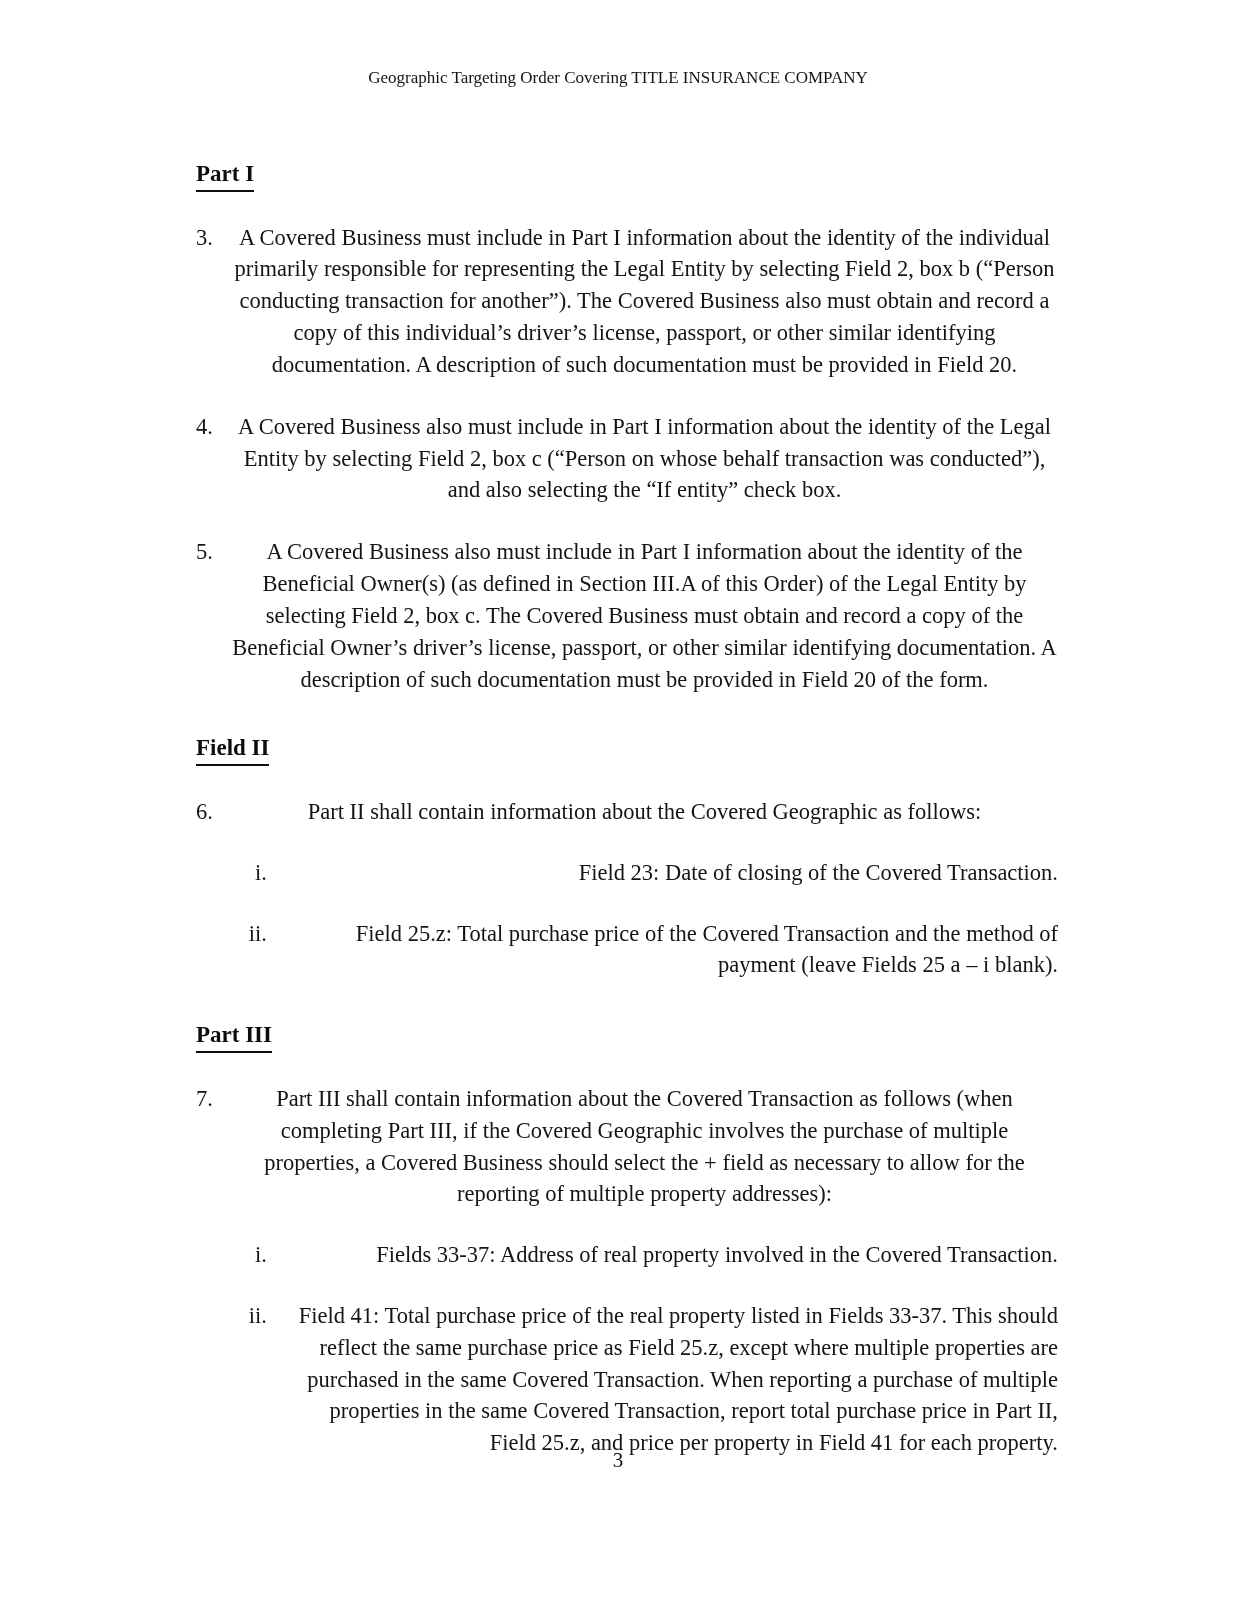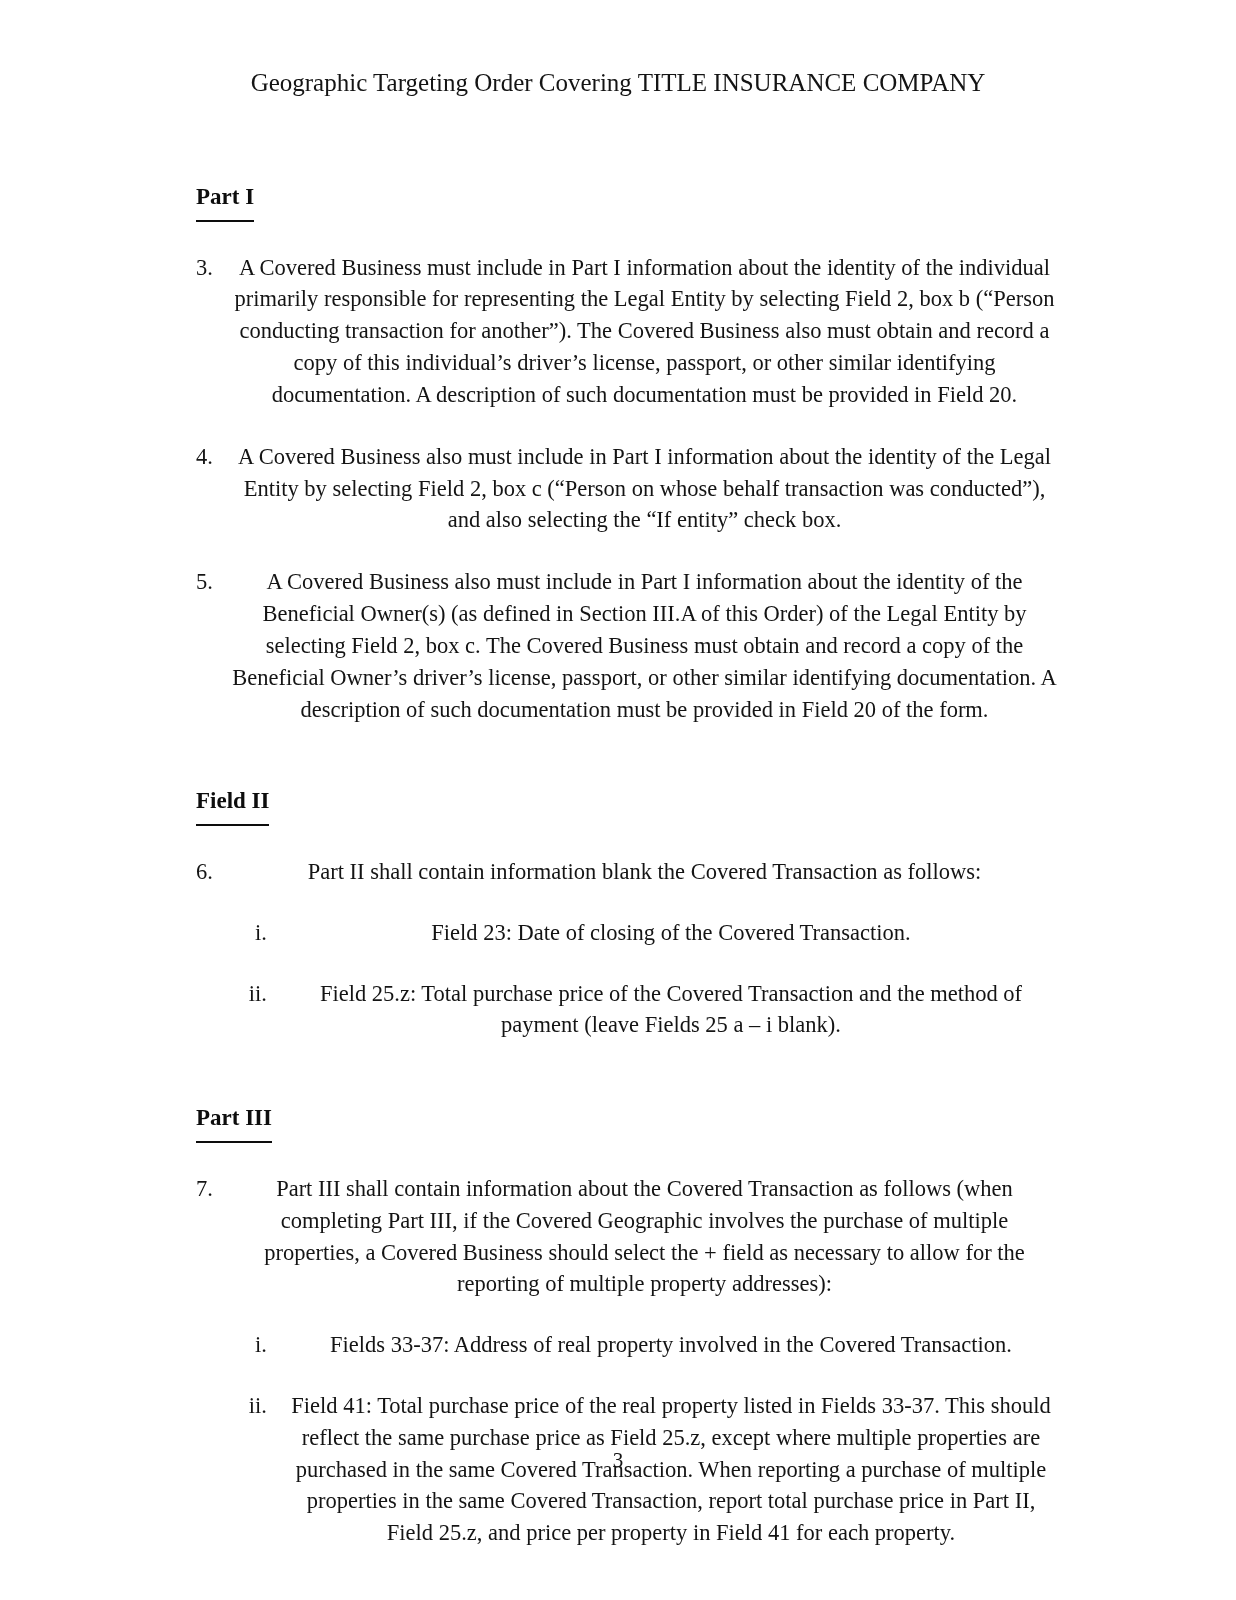--- a/index.html
+++ b/index.html
@@ -25,21 +25,21 @@
   .doc-header {
     position: absolute;
     top: 68px;
     left: 0;
     width: 1236px;
     text-align: center;
     line-height: 1.22;
   }
   .doc-header .hdr-line {
     display: block;
-    font-size: 25px;
+    font-size: 17px;
     letter-spacing: 0.0px;
     color: #141414;
   }
 
   
   .body-block {
     position: absolute;
     top: 160px;
     left: 196px;
     width: 862px;
@@ -50,22 +50,21 @@
     font-size: 23px;
     font-weight: bold;
     color: #0d0d0d;
     margin: 0;
     padding: 0;
     line-height: 1.2;
   }
   .part-heading .ph-text {
     display: inline-block;
     border-bottom: 2.2px solid #0d0d0d;
-    padding-bottom: 9px;
-    margin-top: 23px;
+    padding-bottom: 2px;
   }
   .heading-gap-1 { margin-top: 0px; }
   .heading-gap-2 { margin-top: 39px; }
   .heading-gap-3 { margin-top: 40px; }
 
   
   .num-item {
     position: relative;
     display: flex;
     margin-top: 30px;
@@ -97,21 +96,21 @@
   .roman-marker {
     flex: 0 0 auto;
     width: 44px;
     text-align: right;
     padding-right: 17px;
     box-sizing: border-box;
     font-size: 22.5px;
   }
   .roman-text {
     flex: 1 1 auto;
-    text-align: center;
+    text-align: right;
   }
 
   
   .page-number {
     position: absolute;
     top: 1448px;
     left: 0;
     width: 1236px;
     text-align: center;
     font-size: 21px;
@@ -147,21 +146,21 @@
       <span class="num-marker">5.</span>
       <span class="num-text">A Covered Business also must include in Part I information about the identity of the Beneficial Owner(s) (as defined in Section III.A of this Order) of the Legal Entity by selecting Field 2, box c.  The Covered Business must obtain and record a copy of the Beneficial Owner’s driver’s license, passport, or other similar identifying documentation.  A description of such documentation must be provided in Field 20 of the form.</span>
     </div>
 
     <div class="part-heading heading-gap-2">
       <span class="ph-text">Field II</span>
     </div>
 
     <div class="num-item">
       <span class="num-marker">6.</span>
-      <span class="num-text">Part II shall contain information blank the Covered Transaction as follows:</span>
+      <span class="num-text">Part II shall contain information about the Covered Geographic as follows:</span>
     </div>
 
     <div class="roman-item">
       <span class="roman-marker">i.</span>
       <span class="roman-text">Field 23:  Date of closing of the Covered Transaction.</span>
     </div>
 
     <div class="roman-item">
       <span class="roman-marker">ii.</span>
       <span class="roman-text">Field 25.z:  Total purchase price of the Covered Transaction and the method of payment (leave Fields 25 a – i blank).</span>

